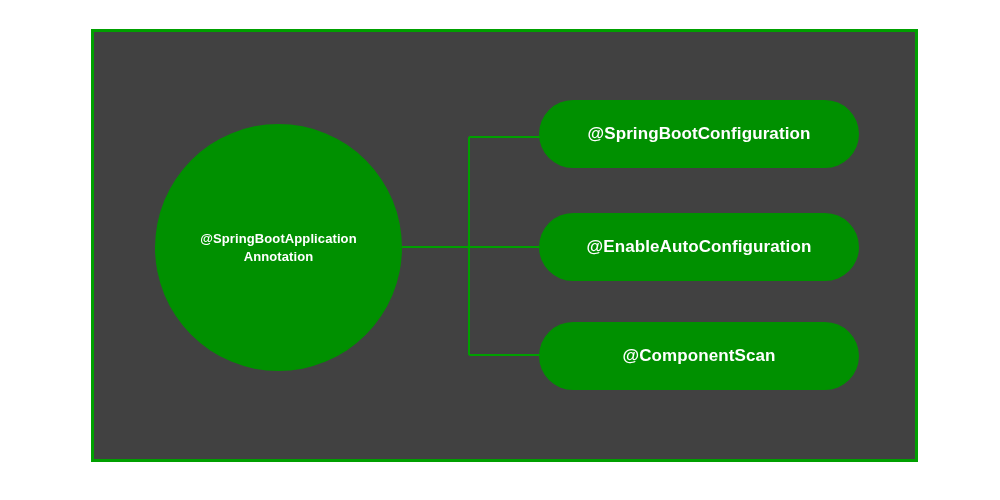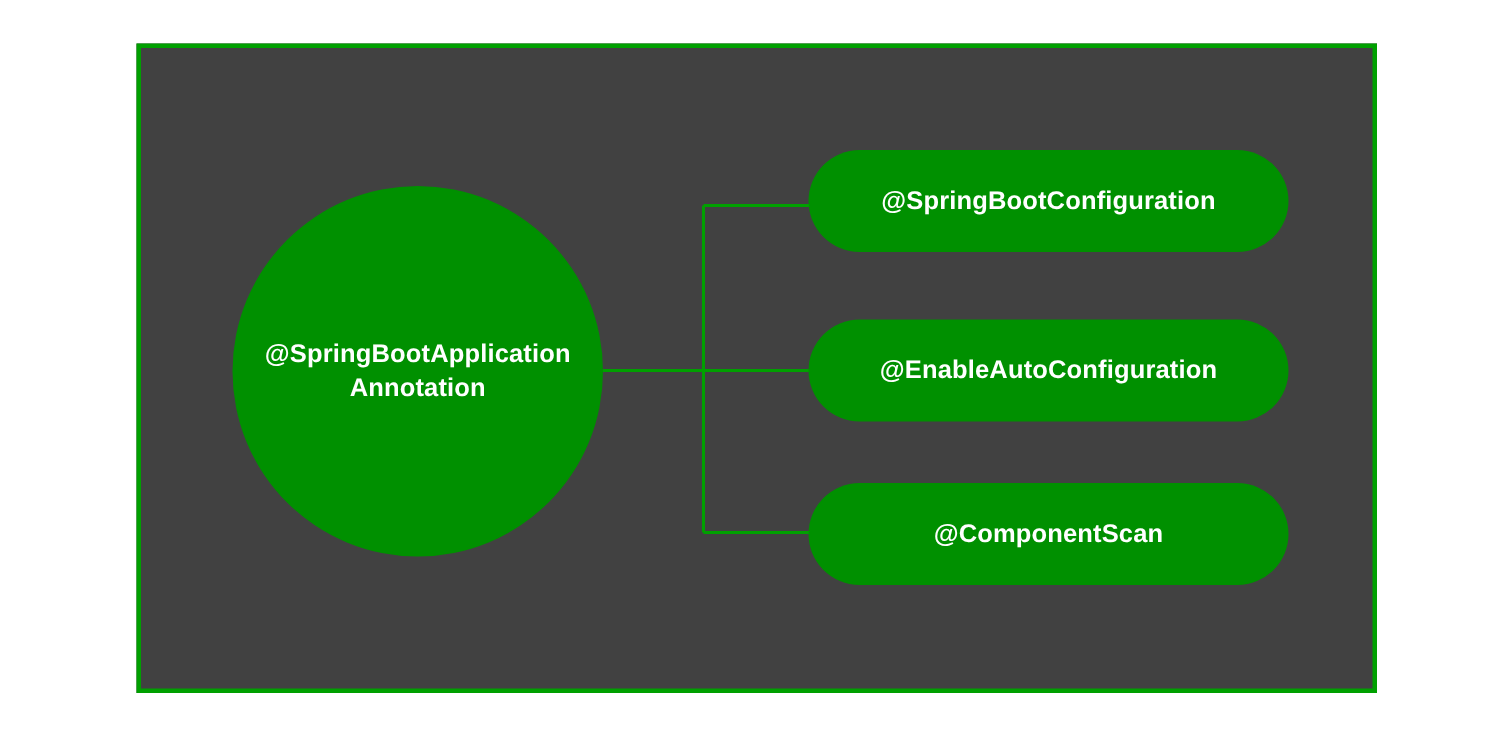--- a/index.html
+++ b/index.html
@@ -54,21 +54,21 @@
     border-radius: 50%;
     background: #009000;
     display: flex;
     align-items: center;
     justify-content: center;
     text-align: center;
     box-sizing: border-box;
   }
   #root-node .node-label {
     color: #ffffff;
-    font-size: 17px;
+    font-size: 13px;
     font-weight: bold;
     line-height: 1.35;
     letter-spacing: 0.1px;
     padding: 0 16px;
     white-space: pre-line;
   }
 
   
   .pill-node {
     position: absolute;

